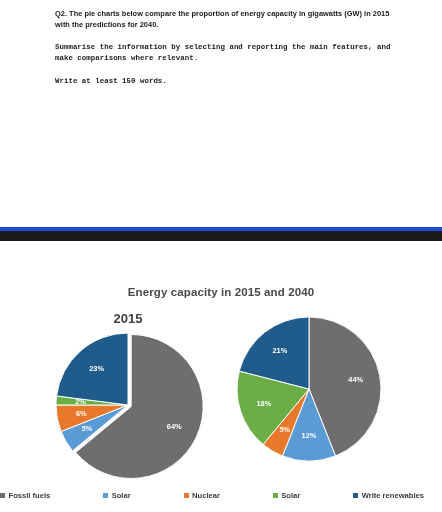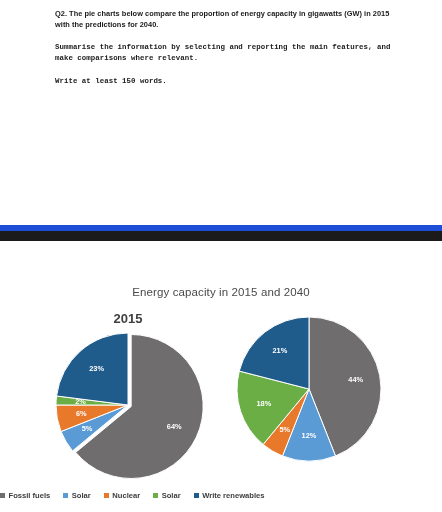--- a/index.html
+++ b/index.html
@@ -6,39 +6,39 @@
   body{
     width:442px;height:512px;
     background:#1b1b1b;
     font-family:"Liberation Sans", sans-serif;
     overflow:hidden;
   }
   .page{
     position:absolute;left:0;width:442px;background:#ffffff;
     box-sizing:border-box;
   }
-  #prompt-panel{top:0;height:231px;border-bottom:6px solid #1d4ed8;}
+  #prompt-panel{top:0;height:231px;border-bottom:4px solid #1d4ed8;}
   #chart-panel{top:241px;height:271px;}
 
   .prompt-text{
     position:absolute;
     left:55px;top:8px;width:345px;
     font-size:7.4px;
     font-weight:bold;
     line-height:1.55;
     color:#1a1a1a;
     letter-spacing:0.005em;
   }
   .prompt-text p{margin:0 0 0 0;}
   .prompt-text p.gap{margin-top:11px;font-family:Liberation Mono, monospace;}
 
   .chart-title{
     position:absolute;left:0;top:45px;width:442px;
     text-align:center;
-    font-size:11.5px;font-weight:normal;color:#4a4a4a;
+    font-size:11.5px;font-weight:bold;color:#4a4a4a;
     letter-spacing:0.01em;
   }
 
   .pie-block{position:absolute;top:70px;}
   #pie-block-2015{left:33px;width:190px;}
   #pie-block-2040{left:214px;width:190px;}
 
   .pie-head{text-align:center;}
   .pie-year{font-size:13px;font-weight:bold;color:#404040;line-height:1.25;}
   .pie-total{font-size:8.5px;color:#5a5a5a;line-height:1.3;}
@@ -47,21 +47,21 @@
   .pie-svg{position:absolute;left:50%;transform:translateX(-50%);top:0;}
 
   .slice-label{
     fill:#ffffff;font-size:7.4px;font-weight:bold;
     font-family:"Liberation Sans", sans-serif;
     text-anchor:middle;dominant-baseline:middle;
   }
 
   .legend{
     position:absolute;left:0;bottom:12px;width:424px;
-    display:flex;justify-content:flex-start;align-items:center;gap:13px;
+    display:flex;justify-content:space-between;align-items:center;gap:13px;
   }
   .legend-item{display:flex;align-items:center;gap:3.5px;}
   .legend-swatch{width:5px;height:5px;display:block;}
   .legend-label{font-size:7.6px;color:#3d3d3d;font-weight:bold;white-space:nowrap;}
 </style>
 </head>
 <body>
 
 <div class="page" id="prompt-panel">
   <div class="prompt-text">

